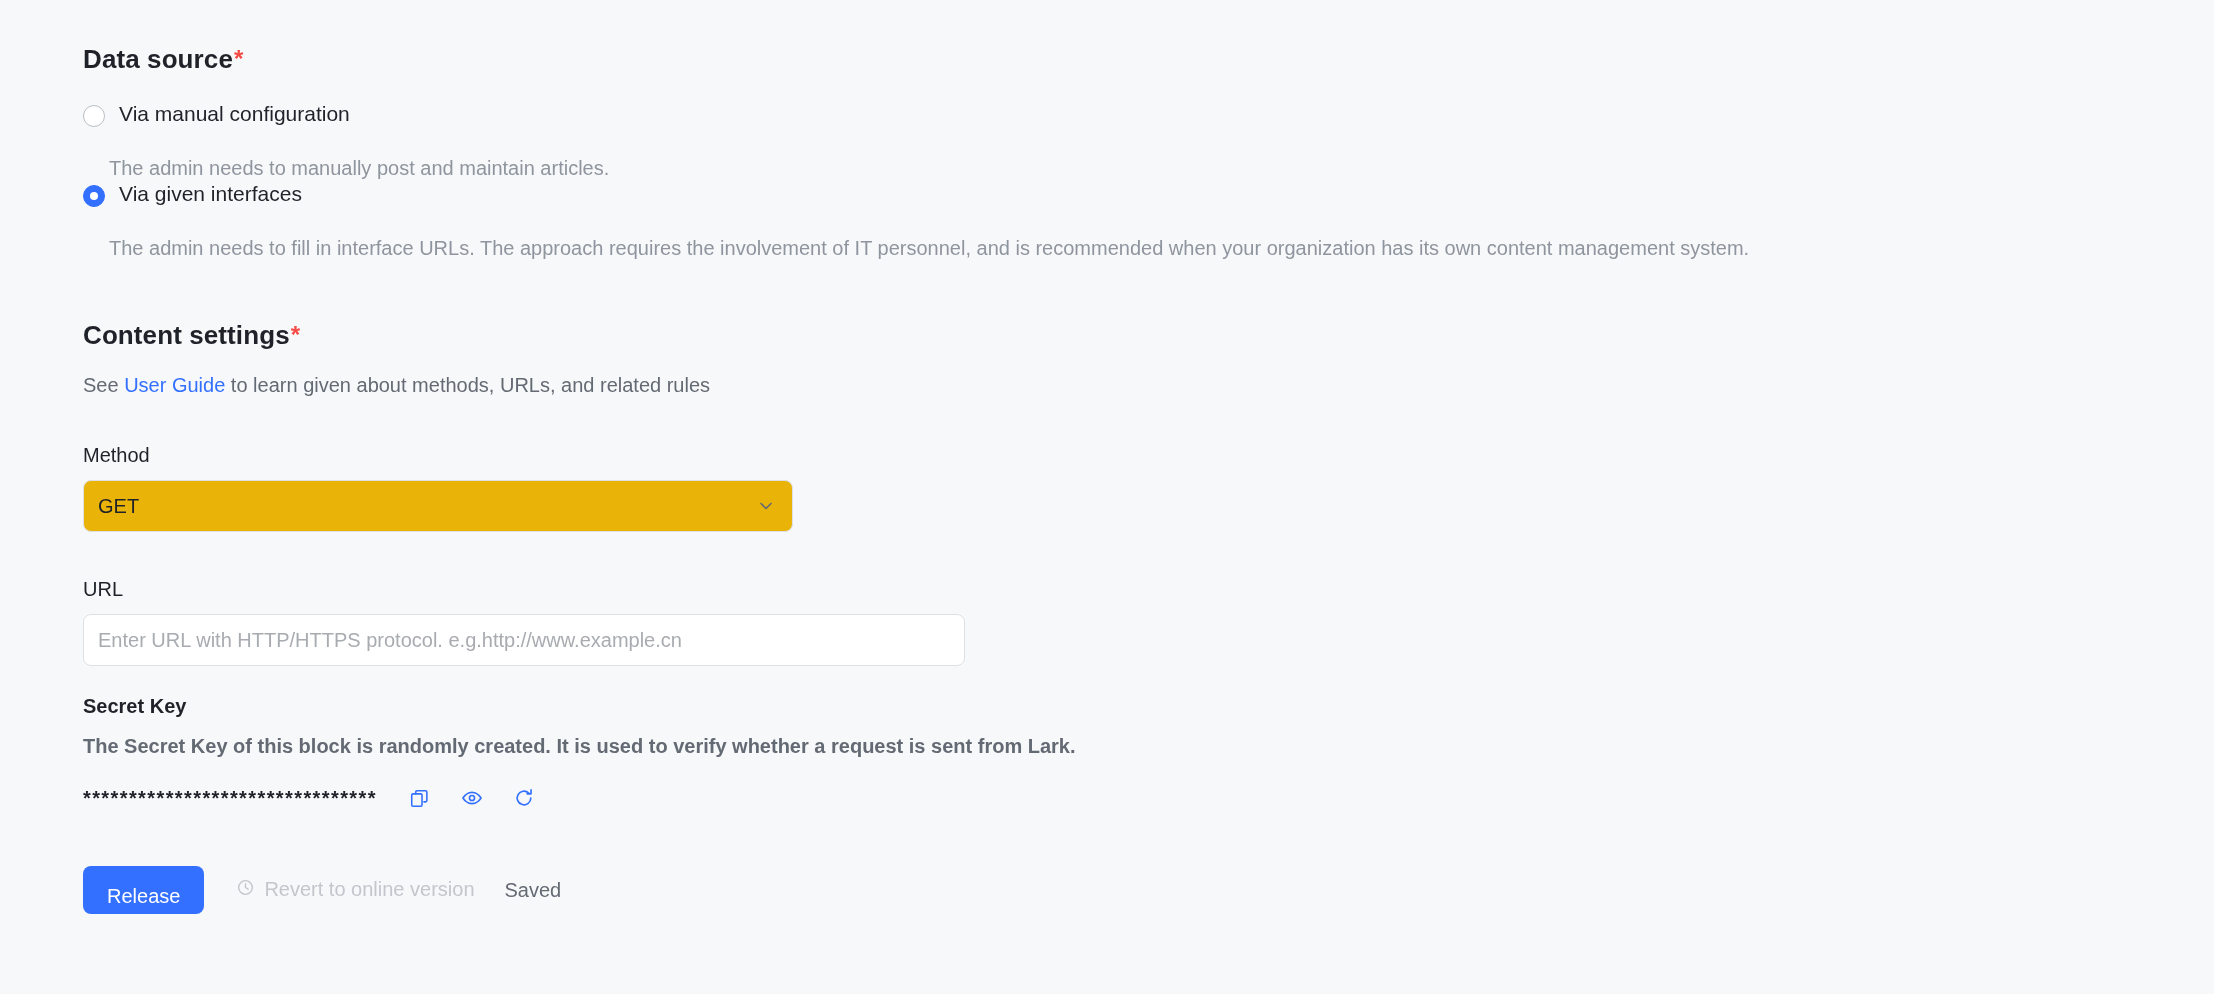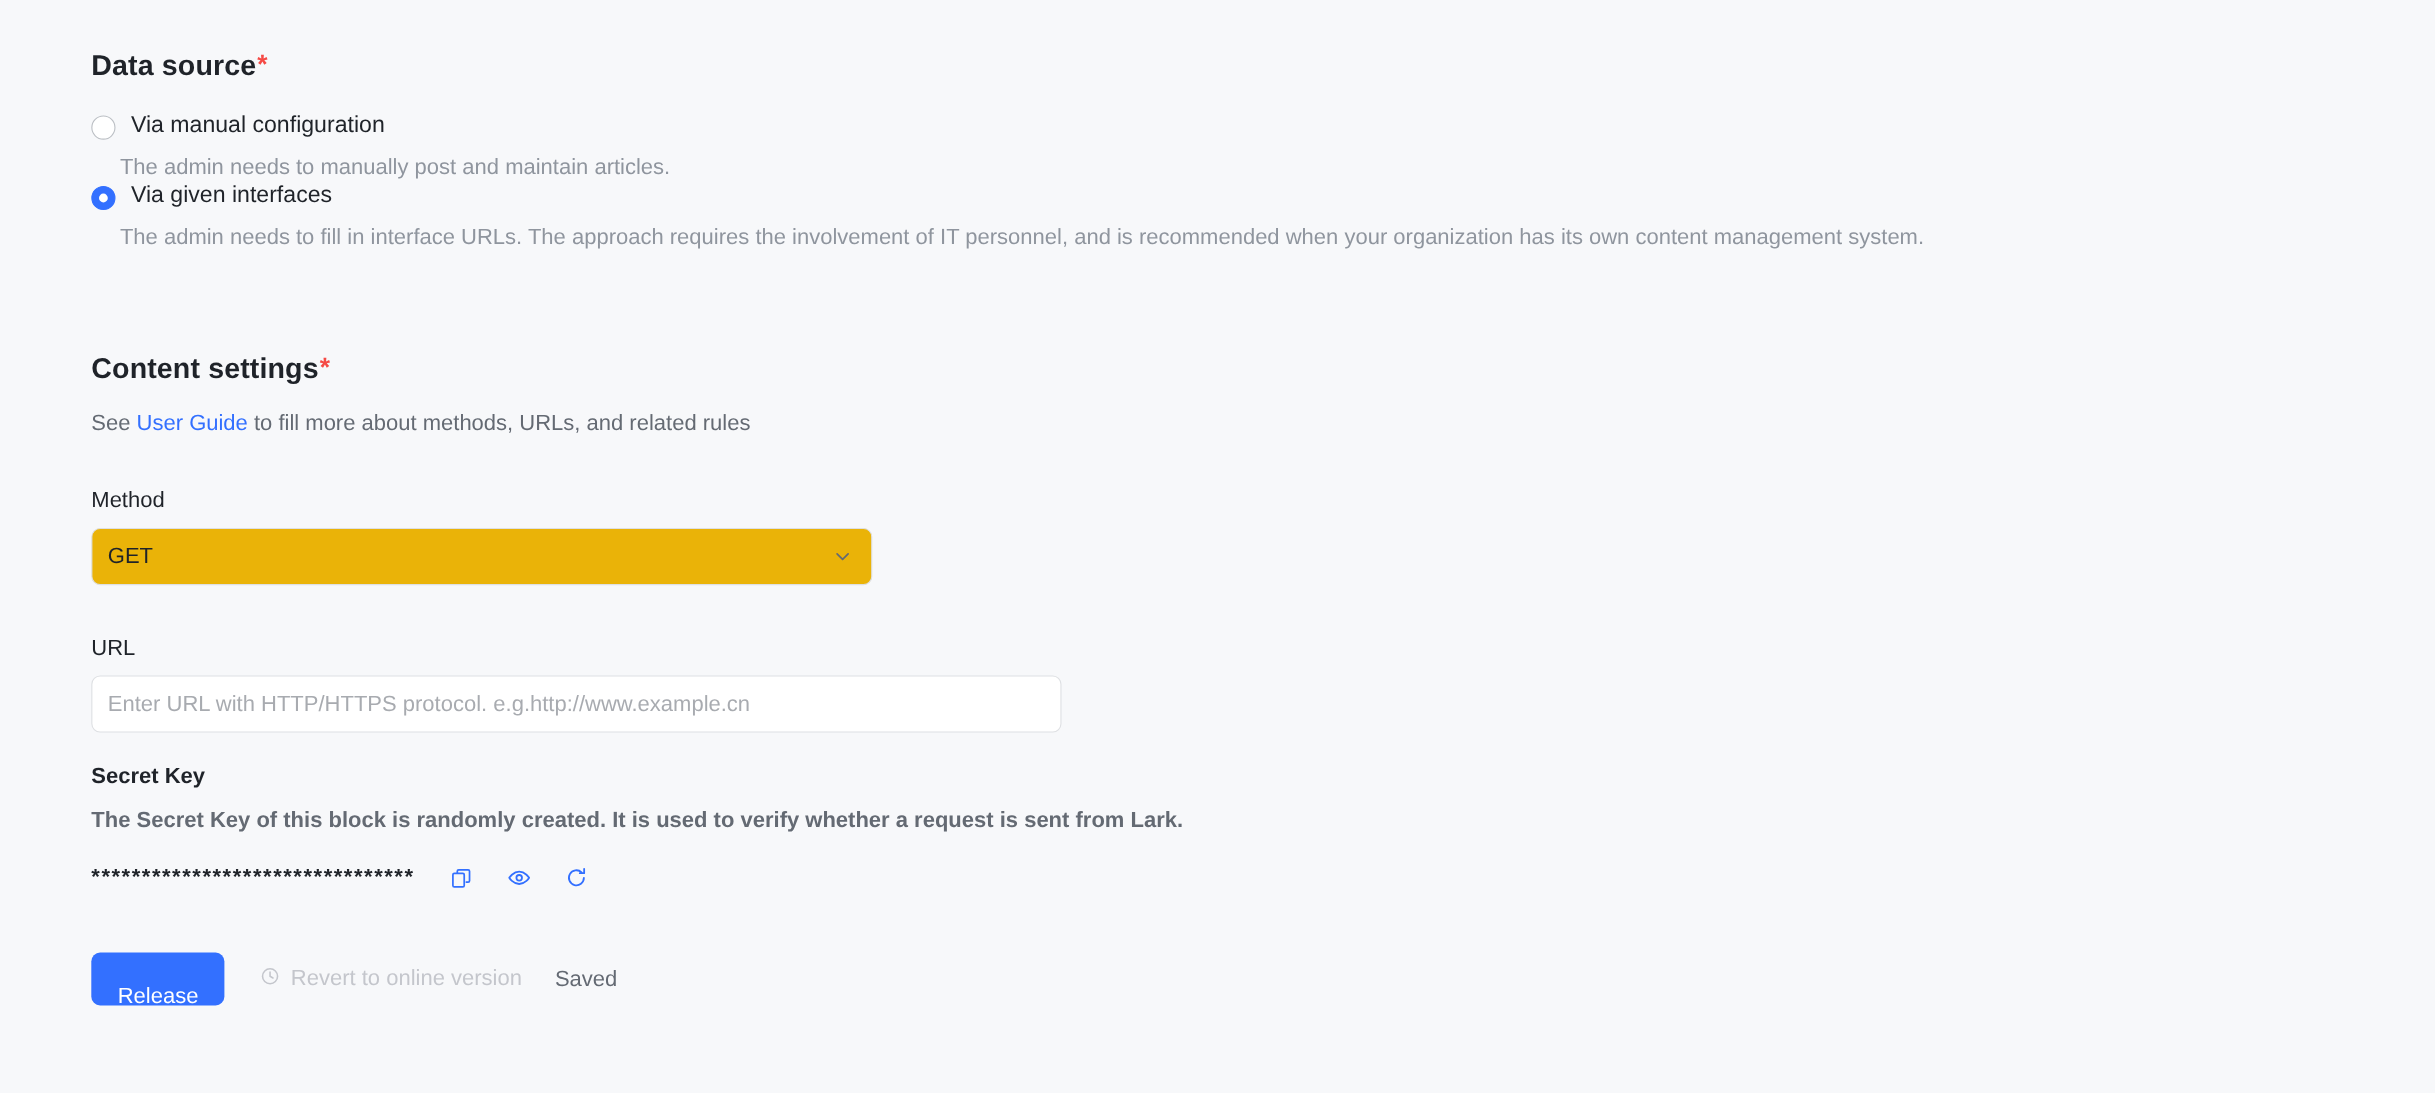--- a/index.html
+++ b/index.html
@@ -87,21 +87,21 @@
   .radio-label {
     font-size: 21px;
     color: #1f2329;
     line-height: 26px;
     cursor: pointer;
   }
   .radio-desc {
     font-size: 20px;
     color: #8f959e;
     line-height: 26px;
-    margin-top: 12px;
+    margin-top: 28px;
     margin-left: 26px;
   }
 
   
   .content-settings-block {
     position: absolute;
     left: 83px;
     top: 298px;
     width: 2060px;
   }
@@ -214,21 +214,21 @@
   
   .actions {
     position: absolute;
     left: 83px;
     top: 866px;
     display: flex;
     align-items: center;
   }
   .btn-primary {
     height: 48px;
-    padding: 16px 24px;
+    padding: 6px 24px;
     background: #3370ff;
     color: #ffffff;
     border: none;
     border-radius: 8px;
     font-family: "Liberation Sans", sans-serif;
     font-size: 20px;
     line-height: 48px;
     cursor: pointer;
   }
   .revert {
@@ -279,21 +279,21 @@
     </div>
   </section>
 
   <section class="content-settings-block">
     <h2 class="section-title">
       <span>Content settings</span>
         <span class="req-star">*</span>
     </h2>
 
     <p class="guide-line">
-      <span>See </span><a class="guide-link" href="#">User Guide</a><span> to fill more about methods, URLs, and related rules</span>
+      <span>See </span><a class="guide-link" href="#">User Guide</a><span> to learn given about methods, URLs, and related rules</span>
     </p>
 
     <div class="field">
       <label class="field-label">Method</label>
       <div class="control-box">
         <span class="select-value">GET</span>
         <span class="chevron">
           <svg width="20" height="20" viewBox="0 0 20 20" fill="none" aria-hidden="true">
             <path d="M5 7.5L10 12.5L15 7.5" stroke="currentColor" stroke-width="1.6" stroke-linecap="round" stroke-linejoin="round"></path>
           </svg>

